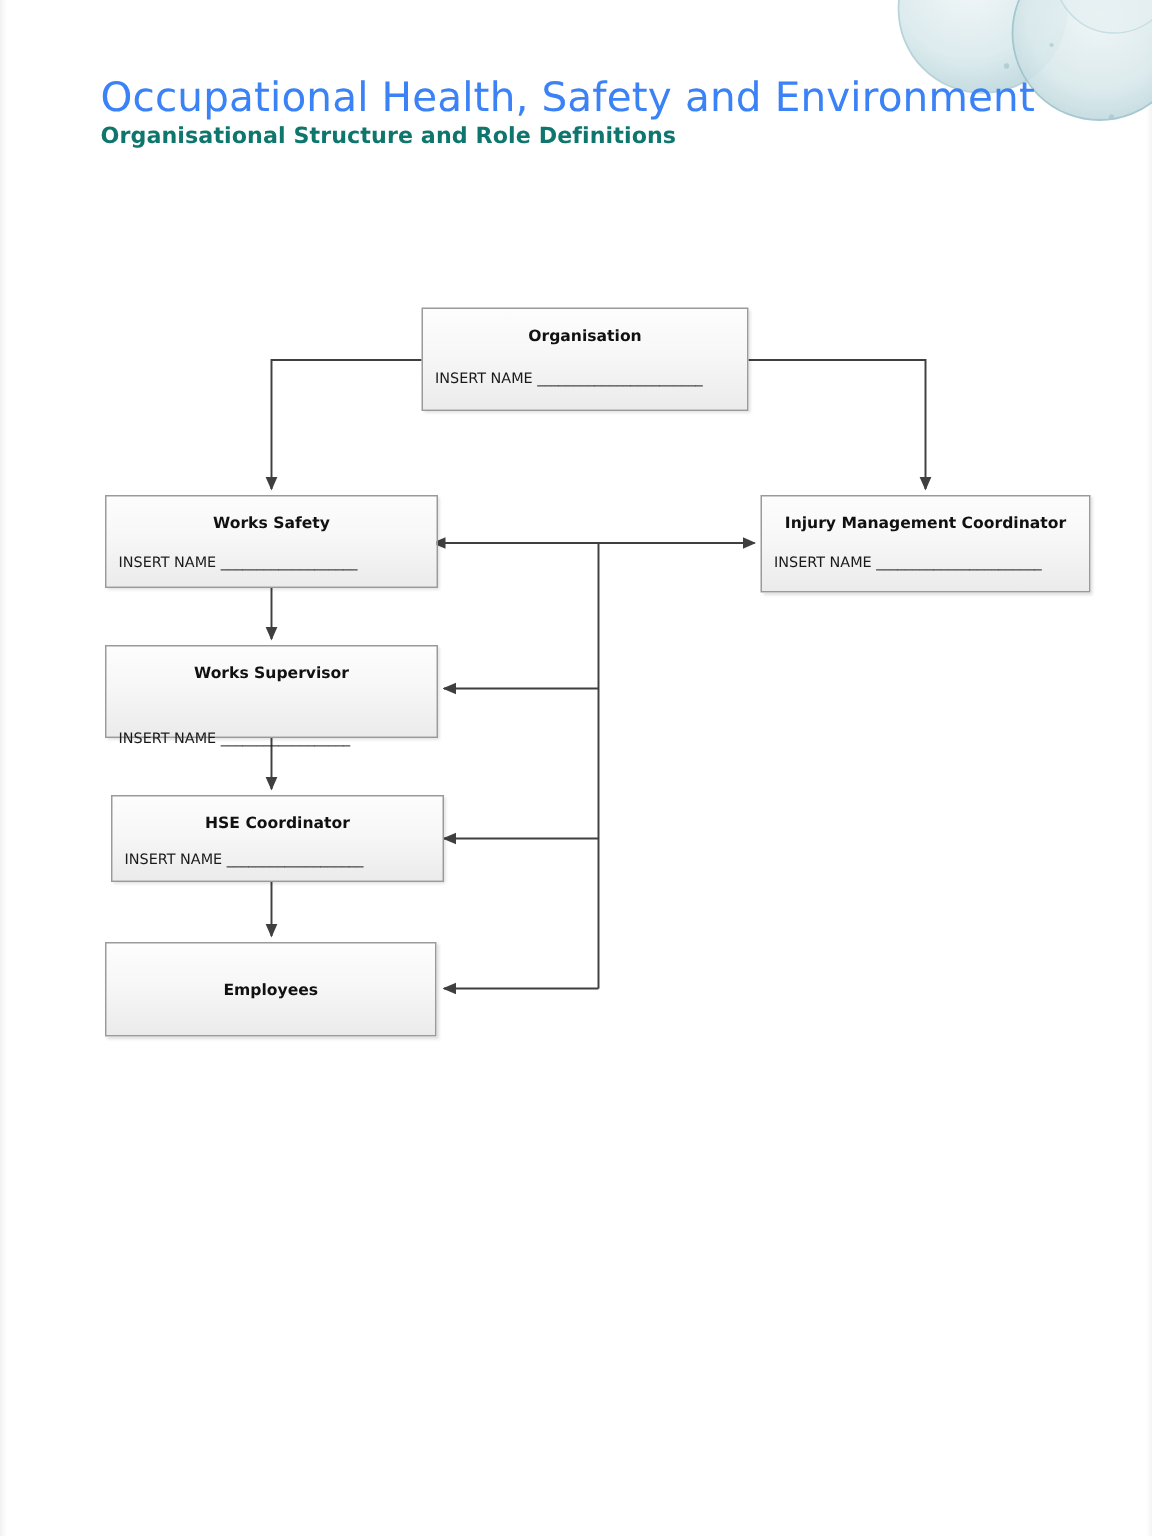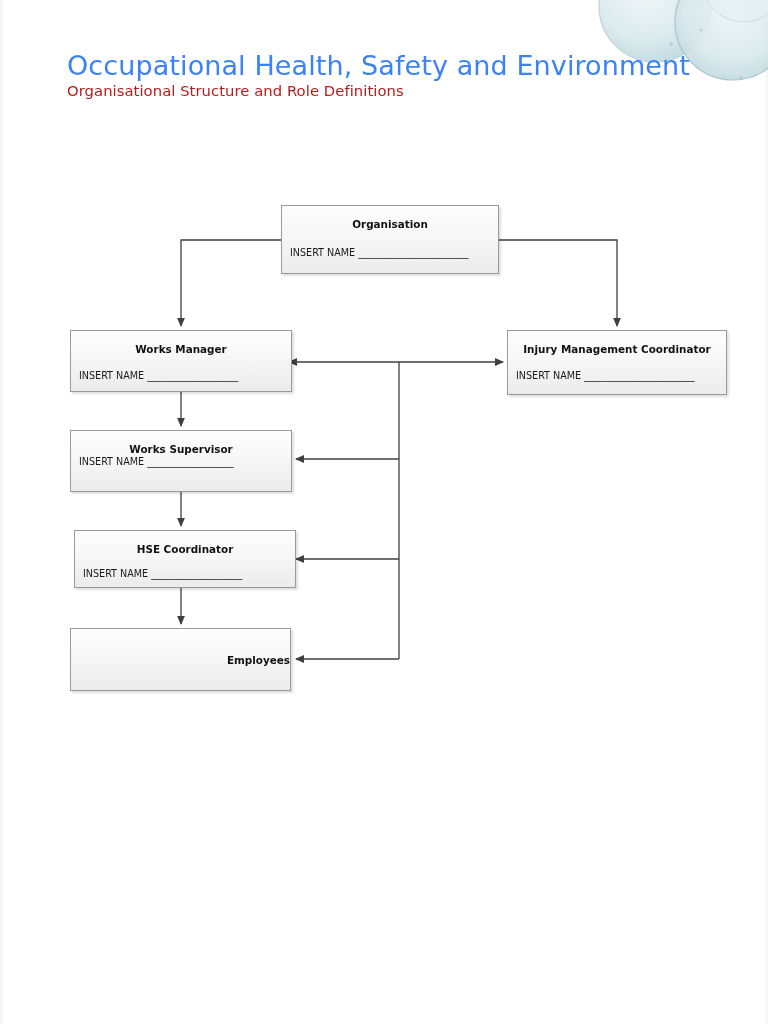--- a/index.html
+++ b/index.html
@@ -46,22 +46,22 @@
     font-size: 27px;
     color: #3b82f6;
     letter-spacing: 0.1px;
     white-space: nowrap;
   }
   .doc-subtitle {
     position: absolute;
     left: 67px;
     top: 82px;
     font-size: 14.8px;
-    font-weight: normal;
-    color: #b91c1c;
+    font-weight: bold;
+    color: #0f766e;
     letter-spacing: 0.05px;
     white-space: nowrap;
   }
   .intro {
     position: absolute;
     left: 67px;
     top: 116px;
     width: 600px;
     font-size: 11.4px;
     line-height: 17.5px;
@@ -93,21 +93,20 @@
     right: 0;
     text-align: center;
     font-size: 10.4px;
     font-weight: bold;
     color: #111111;
   }
   .node.two-line .n-title { top: 12px; }
   .node.one-line .n-title {
     top: 50%;
     transform: translateY(-50%);
-    text-align: right;
   }
   .node .n-insert {
     position: absolute;
     left: 8px;
     font-size: 9.6px;
     color: #1a1a1a;
     white-space: nowrap;
   }
   .svg-layer {
     position: absolute;
@@ -187,38 +186,38 @@
 
     <div class="node two-line" style="left:281px; top:205px; width:218px; height:69px;">
       <div class="n-title">Organisation</div>
       <div class="n-insert" style="top:41px;">
         <span>INSERT NAME</span>
         <span>_______________________</span>
       </div>
     </div>
 
     <div class="node two-line" style="left:70px; top:330px; width:222px; height:62px;">
-      <div class="n-title">Works Manager</div>
+      <div class="n-title">Works Safety</div>
       <div class="n-insert" style="top:39px;">
         <span>INSERT NAME</span>
         <span>___________________</span>
       </div>
     </div>
 
     <div class="node two-line" style="left:507px; top:330px; width:220px; height:65px;">
       <div class="n-title">Injury Management Coordinator</div>
       <div class="n-insert" style="top:39px;">
         <span>INSERT NAME</span>
         <span>_______________________</span>
       </div>
     </div>
 
     <div class="node two-line" style="left:70px; top:430px; width:222px; height:62px;">
       <div class="n-title">Works Supervisor</div>
-      <div class="n-insert" style="top:25px;">
+      <div class="n-insert" style="top:56px;">
         <span>INSERT NAME</span>
         <span>__________________</span>
       </div>
     </div>
 
     <div class="node two-line" style="left:74px; top:530px; width:222px; height:58px;">
       <div class="n-title">HSE Coordinator</div>
       <div class="n-insert" style="top:37px;">
         <span>INSERT NAME</span>
         <span>___________________</span>

